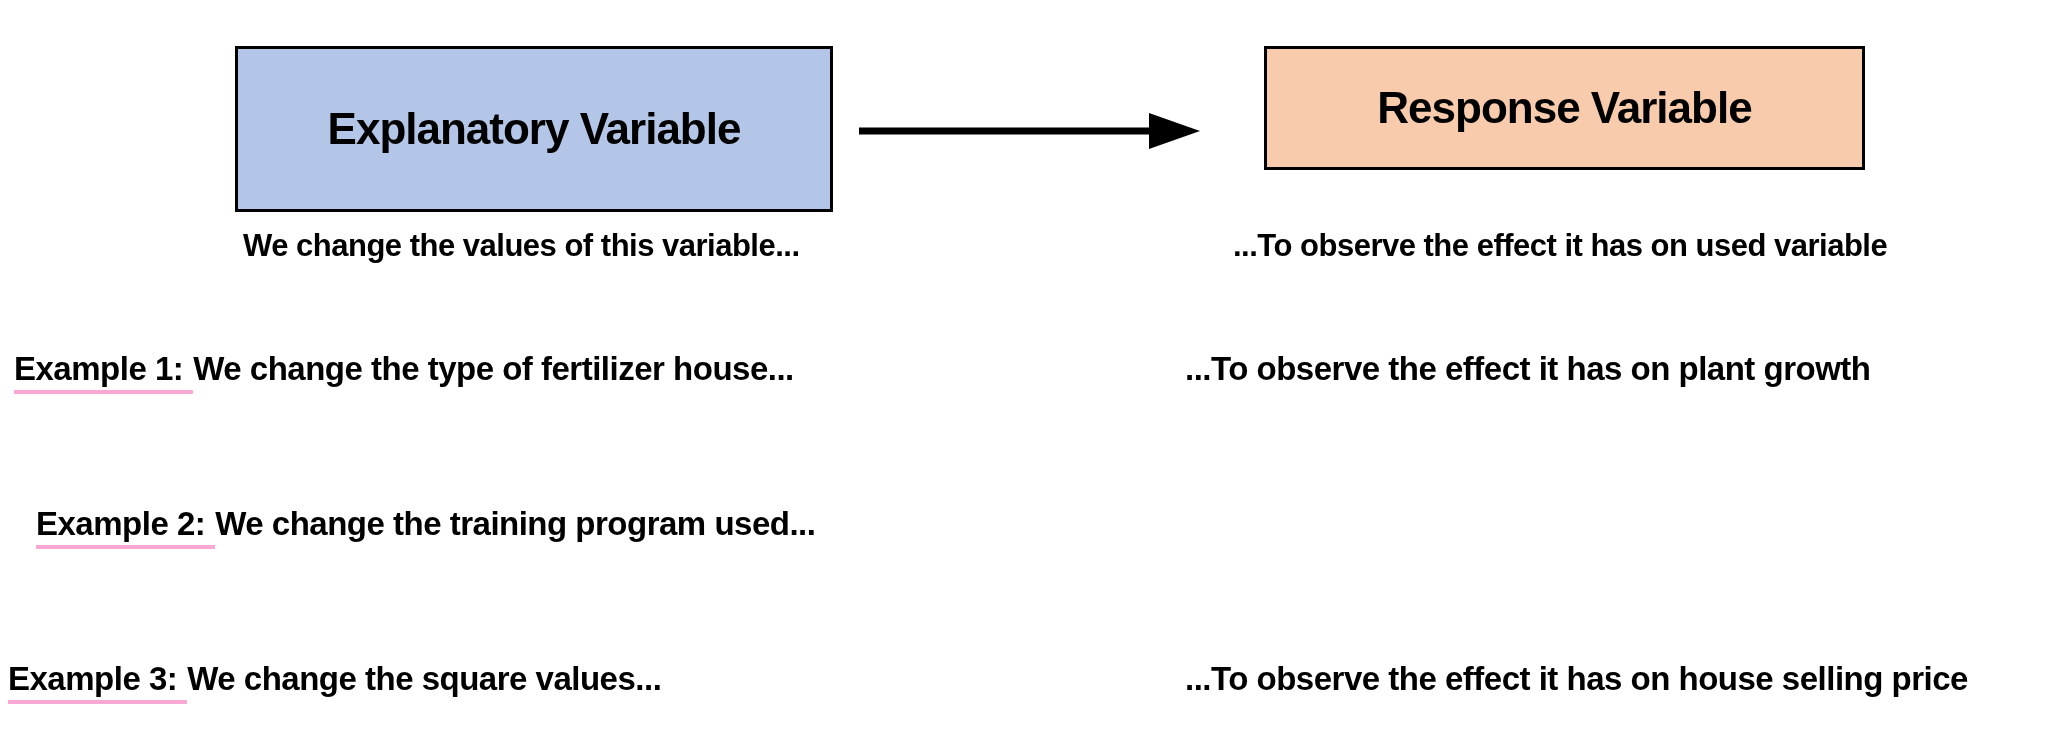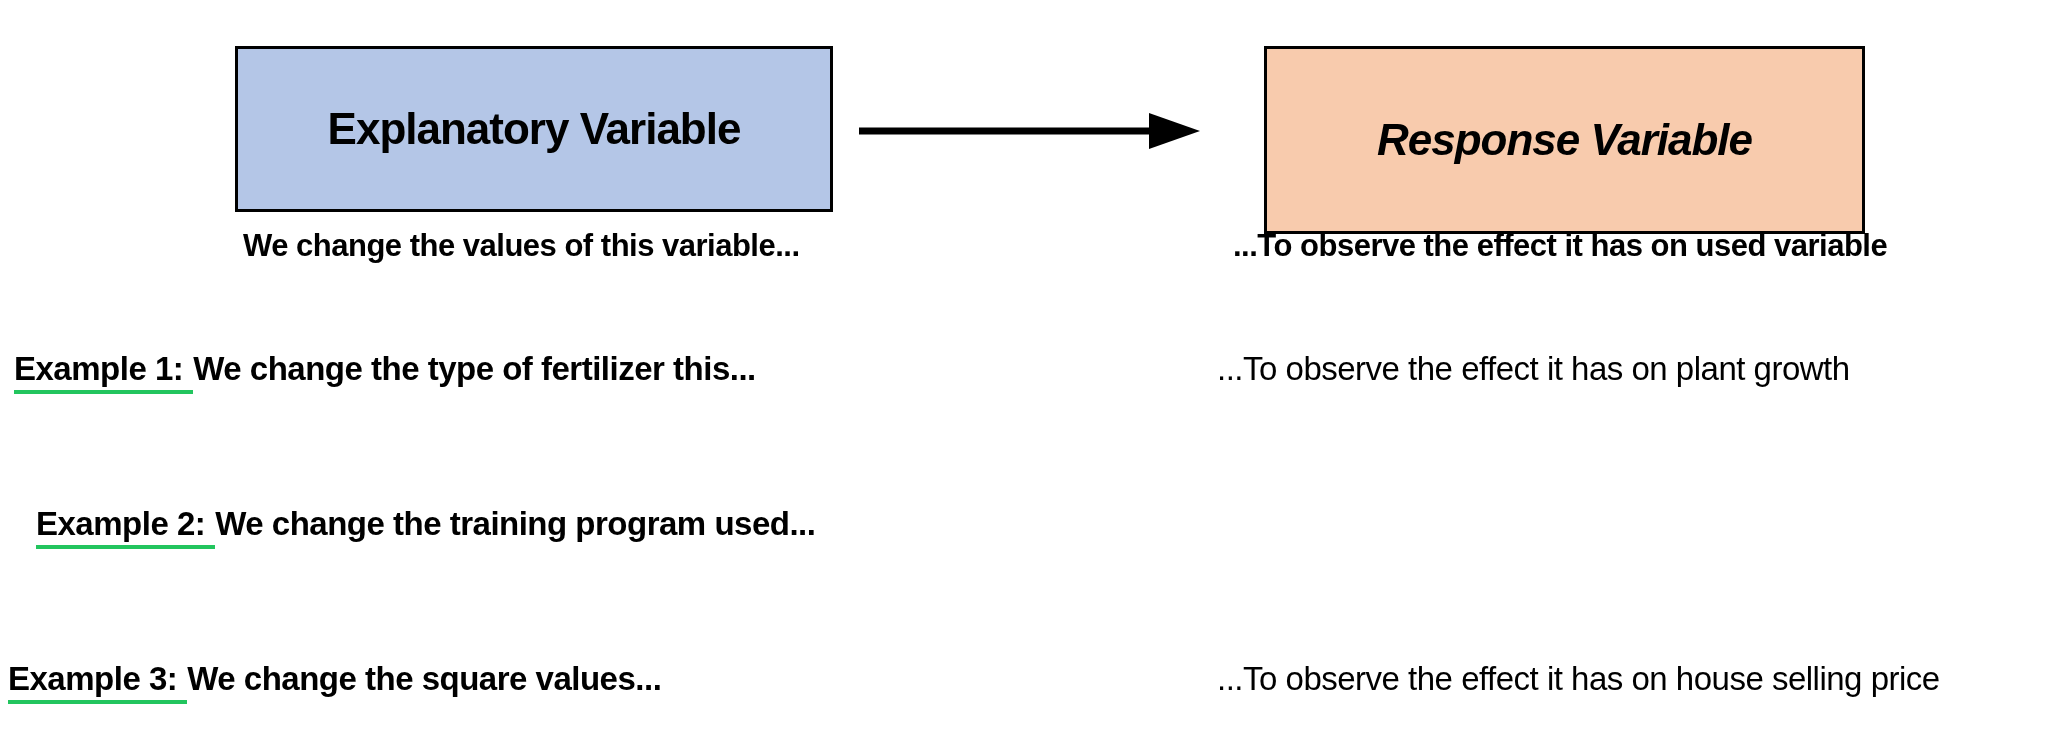--- a/index.html
+++ b/index.html
@@ -17,21 +17,21 @@
     box-sizing: border-box;
     border: 3px solid #000;
     display: flex;
     align-items: center;
     justify-content: center;
     font-size: 44px;
     font-weight: bold;
     letter-spacing: -1px;
   }
   .box-left  { left: 189px;  top: 46px; width: 598px; height: 166px; margin-left: 46px; }
-  .box-right { left: 1264px; top: 46px; width: 601px; height: 188px; font-style: italic; }
+  .box-right { left: 1264px; top: 46px; width: 601px; height: 124px; }
   .arrow-svg { position: absolute; left: 855px; top: 104px; }
   .caption {
     position: absolute;
     top: 228px;
     font-size: 31px;
     font-weight: bold;
     letter-spacing: -0.5px;
     white-space: nowrap;
     margin-left: 48px;
   }
@@ -39,34 +39,34 @@
   .caption-right { left: 1185px; }
   .example-cause {
     position: absolute;
     font-size: 33px;
     font-weight: bold;
     letter-spacing: -0.5px;
     white-space: nowrap;
   }
   .example-effect {
     position: absolute;
-    left: 1217px;
+    left: 1185px;
     font-size: 33px;
-    font-weight: normal;
+    font-weight: bold;
     letter-spacing: -0.5px;
     white-space: nowrap;
   }
   .row1 { top: 350px; }
   .row2 { top: 505px; }
   .row3 { top: 660px; }
   .ex1-cause { left: 14px; }
   .ex2-cause { left: 10px; margin-left: 26px; }
   .ex3-cause { left: 8px; }
   .ex-label {
-    border-bottom: 4px solid #22c55e;
+    border-bottom: 4px solid #f9a8d4;
     padding-bottom: 3px;
     padding-right: 10px; 
     text-align: right;
   }
 </style>
 </head>
 <body>
 
 <div class="canvas">
 
@@ -81,21 +81,21 @@
 
   <div class="var-box box-right" style="background-color: rgb(248, 203, 173);">
     <span>Response Variable</span>
   </div>
 
   <div class="caption caption-left">We change the values of this variable...</div>
 
   <div class="caption caption-right">...To observe the effect it has on used variable</div>
 
   <div class="example-cause row1 ex1-cause">
-    <span class="ex-label">Example 1:</span><span>We change the type of fertilizer this...</span>
+    <span class="ex-label">Example 1:</span><span>We change the type of fertilizer house...</span>
   </div>
   <div class="example-effect row1">...To observe the effect it has on plant growth</div>
 
   <div class="example-cause row2 ex2-cause">
     <span class="ex-label">Example 2:</span><span>We change the training program used...</span>
   </div>
 
   <div class="example-cause row3 ex3-cause">
     <span class="ex-label">Example 3:</span><span>We change the square values...</span>
   </div>

